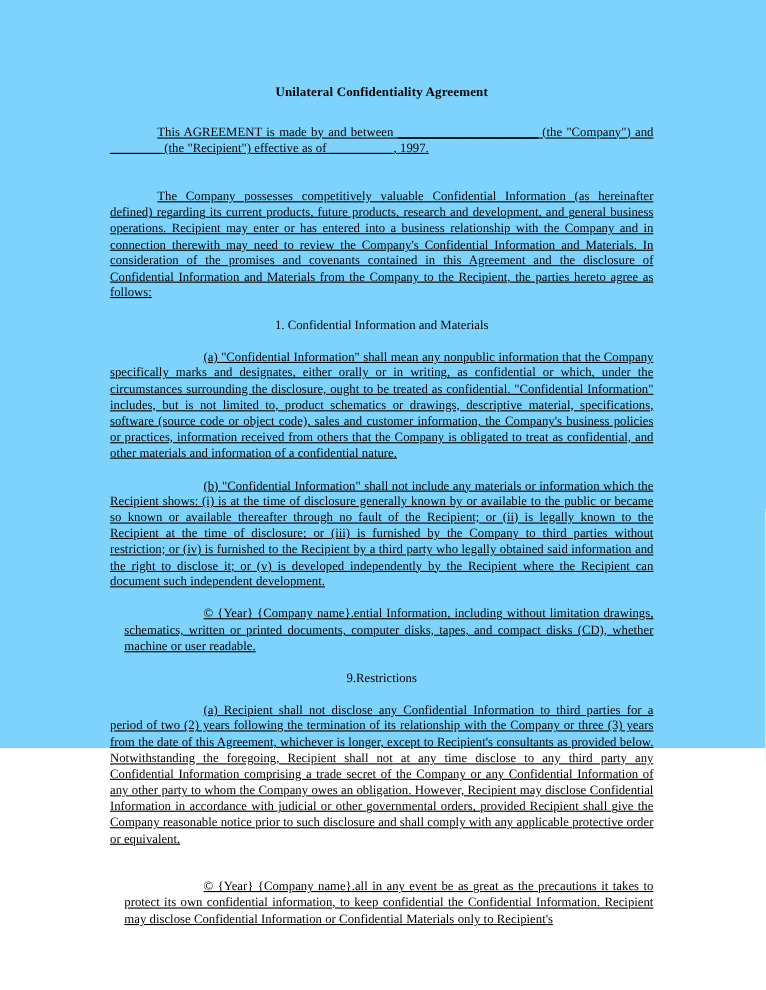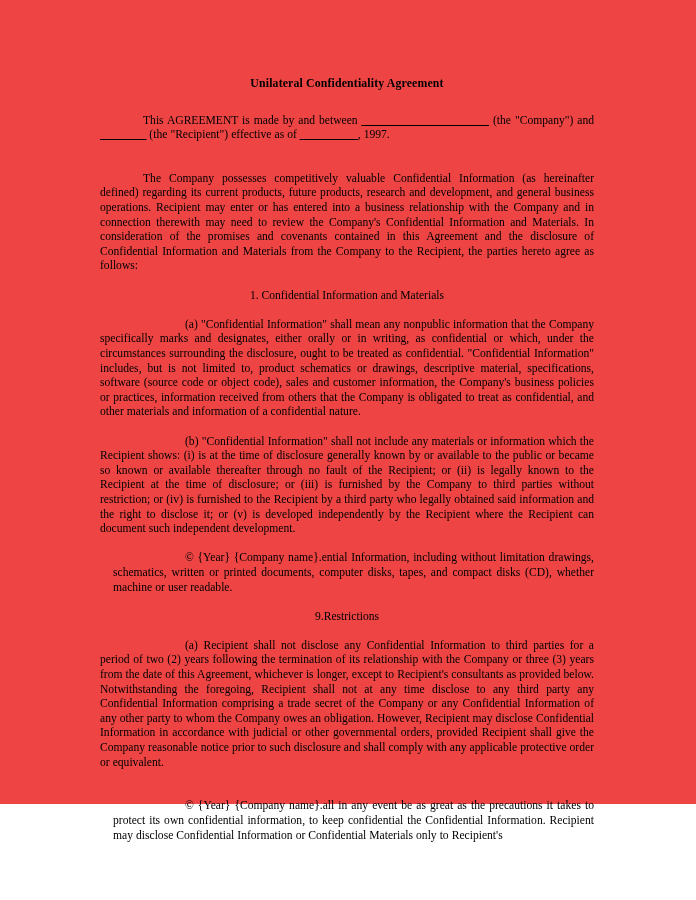--- a/index.html
+++ b/index.html
@@ -10,22 +10,22 @@
   body {
     width: 696px;
     height: 900px;
     overflow: hidden;
     font-family: "Liberation Serif", "DejaVu Serif", serif;
     color: #000000;
   }
   .page {
     position: relative;
     width: 696px;
-    height: 804px;
-    background: #ef4444;
+    height: 680px;
+    background: #7dd3fc;
     box-sizing: border-box;
     padding-left: 42px;
   }
   .content {
     position: absolute;
     left: 100px;
     top: 76px;
     width: 494px;
   }
   .doc-title {
@@ -36,20 +36,21 @@
     margin: 0 0 23px 0;
     letter-spacing: 0.15px;
   }
   p.para {
     margin: 0;
     font-size: 11.6px;
     line-height: 14.6px;
     text-align: justify;
     text-justify: inter-word;
     word-spacing: 0.1px;
+    text-decoration: underline;
   }
   
   p.indent-tab {
     text-indent: 43px;
   }
   
   p.indent-clause {
     text-indent: 85px;
   }
   

